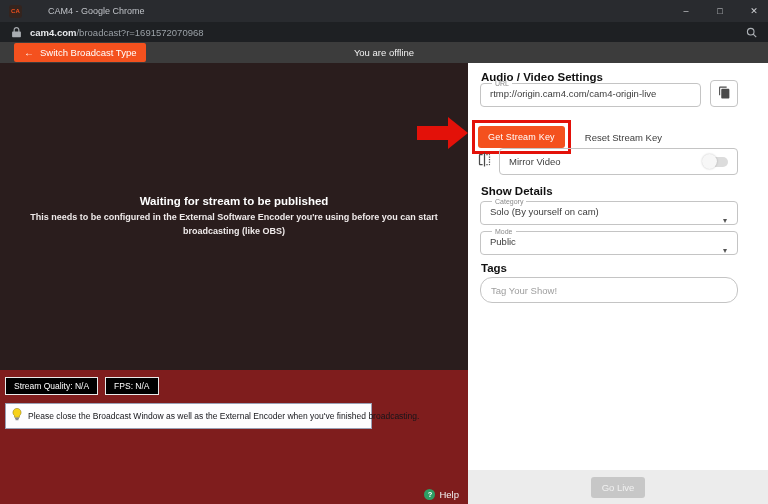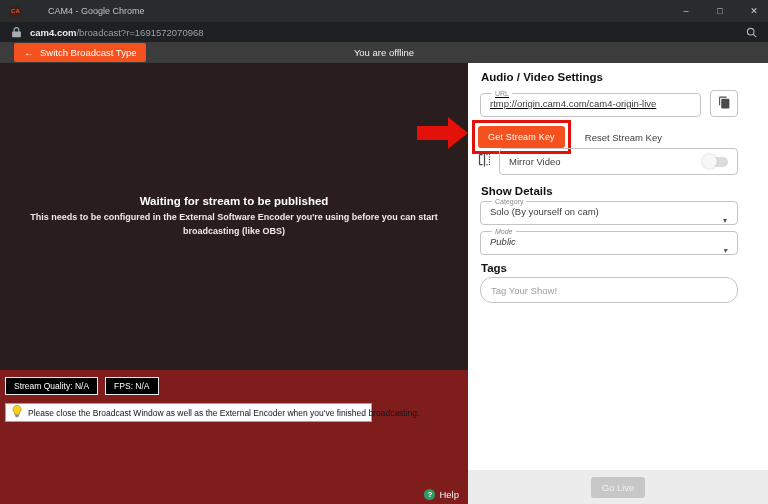--- a/index.html
+++ b/index.html
@@ -43,38 +43,38 @@
     background:#2a1d1d; display:flex; flex-direction:column; align-items:center;
     justify-content:center; text-align:center; }
   .wait-title { color:#ffffff; font-size:11.5px; font-weight:bold; margin-bottom:4px; }
   .wait-sub { color:#efeaea; font-size:9px; font-weight:600; max-width:445px; line-height:1.45; }
 
   .stage-bottom { position:absolute; left:0; top:370px; width:468px; height:134px;
     background:#7f1d1d; }
   .badges { position:absolute; left:5px; top:7px; display:flex; gap:7px; }
   .badge { background:#000; border:1px solid #e9e9e9; color:#fff; font-size:8.5px;
     padding:3px 8px; white-space:nowrap; }
-  .notice { position:absolute; left:5px; top:33px; width:367px; height:19px;
+  .notice { position:absolute; left:5px; top:33px; width:367px; height:26px;
     background:#fdfdff; border:1px solid #9aa0b5; display:flex; align-items:center;
     gap:6px; padding:0 6px; }
   .notice-text { font-size:8.5px; color:#15151a; white-space:nowrap; }
   .help { position:absolute; right:9px; bottom:4px; display:flex; align-items:center;
     gap:4px; cursor:pointer; }
   .help-circle { width:11px; height:11px; border-radius:50%; background:#2e9e64;
     color:#fff; font-size:7.5px; font-weight:bold; display:flex; align-items:center;
     justify-content:center; }
   .help-label { color:#f2f2f2; font-size:9.5px; }
 
   
   .panel { position:absolute; left:468px; top:63px; width:300px; height:441px;
     background:#ffffff; }
   .panel-title { position:absolute; left:13px; top:8px; font-size:11.5px;
     font-weight:bold; color:#111; }
 
-  .url-row { position:absolute; left:12px; top:27px; width:258px; display:flex; gap:9px;text-decoration:underline; }
+  .url-row { position:absolute; left:12px; top:17px; width:258px; display:flex; gap:9px; }
   fieldset.mfield { flex:1; border:1px solid #c4c4c4; border-radius:4px;
     height:27px; padding:0 0 0 9px; }
   fieldset.mfield legend { font-size:7px; color:#8a8a8a; padding:0 3px; margin-left:2px; line-height:1; }
   .mfield-value { font-size:9.5px; color:#3c3c3c; margin-top:1px; white-space:nowrap;
     overflow:hidden; }
   .copy-btn { width:28px; height:27px; border:1px solid #c4c4c4; border-radius:4px;
     background:#fff; display:flex; align-items:center; justify-content:center; cursor:pointer; }
 
   .key-row { position:absolute; left:4px; top:57px; display:flex; align-items:center; gap:14px; }
   .red-box { border:3px solid #e31109; padding:3px; }
@@ -220,21 +220,21 @@
     <div class="section-title" style="top:122px;">Show Details</div>
 
     <div class="select-field" style="top:135px;">
       <fieldset class="mfield">
         <legend>Category</legend>
         <div class="mfield-value">Solo (By yourself on cam)</div>
         <span class="dd-arrow">▾</span>
       </fieldset>
     </div>
 
-    <div class="select-field" style="top:165px;font-style:italic;">
+    <div class="select-field" style="top:165px;">
       <fieldset class="mfield">
         <legend>Mode</legend>
         <div class="mfield-value">Public</div>
         <span class="dd-arrow">▾</span>
       </fieldset>
     </div>
 
     <div class="section-title" style="top:199px;">Tags</div>
     <input class="tags-input" type="text" placeholder="Tag Your Show!" style="">
 

